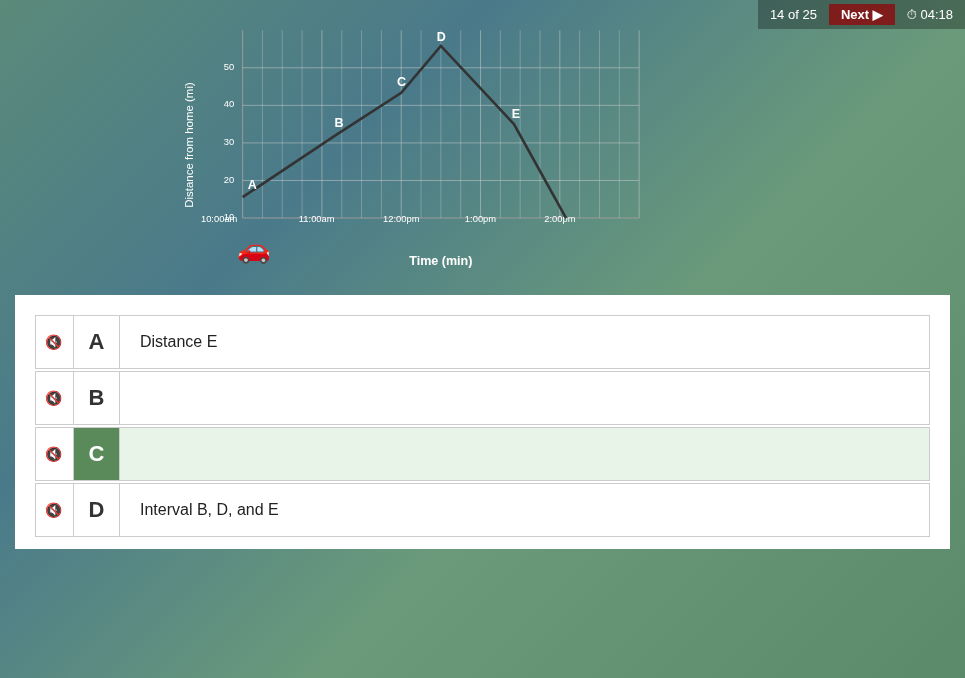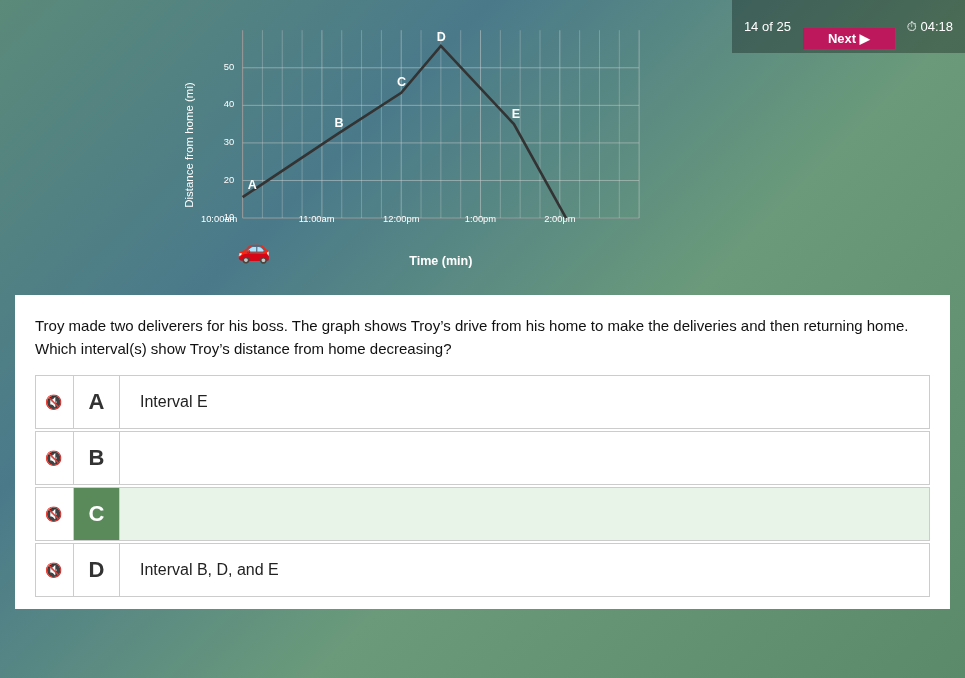--- a/index.html
+++ b/index.html
@@ -19,28 +19,27 @@
       right: 0;
       display: flex;
       align-items: center;
       gap: 12px;
       padding: 4px 12px;
       background: rgba(0,0,0,0.3);
       color: white;
       font-size: 13px;
     }
     .next-btn {
-      background: #be185d;
+      background: #7f1d1d;
       color: white;
       border: none;
-      padding: 3px 25px;
+      padding: 3px 12px;
       cursor: pointer;
       font-size: 13px;
       font-weight: bold;
-      margin-top: 24px;
     }
 
     
     .graph-container {
       position: absolute;
       top: 15px;
       left: 180px;
       width: 480px;
       height: 260px;
     }
@@ -193,30 +192,29 @@
       <text x="258" y="84" font-size="12" fill="white" font-weight="bold">E</text>
     </g>
 
     <text x="250" y="235" text-anchor="middle" font-size="12" fill="white" font-family="Arial" font-weight="bold">Time (min)</text>
 
     <text x="55" y="228" font-size="26">🚗</text>
   </svg>
 </div>
 
 <div class="question-area">
-  <p class="question-text">Troy made two deliverers for his boss. The graph shows Troy’s drive from his home to make the deliveries and then returning home. Which interval(s) show Troy’s distance from home decreasing?</p>
 
   <div id="options-container">
 
   <div class="answer-option">
         <div class="sound-btn">
           <span class="sound-icon">🔇</span>
         </div>
         <div class="letter-box">A</div>
-        <div class="answer-text">Interval E</div>
+        <div class="answer-text">Distance E</div>
       </div>
       <div class="answer-option">
         <div class="sound-btn">
           <span class="sound-icon">🔇</span>
         </div>
         <div class="letter-box">B</div>
       </div>
       <div class="answer-option selected">
         <div class="sound-btn">
           <span class="sound-icon">🔇</span>

